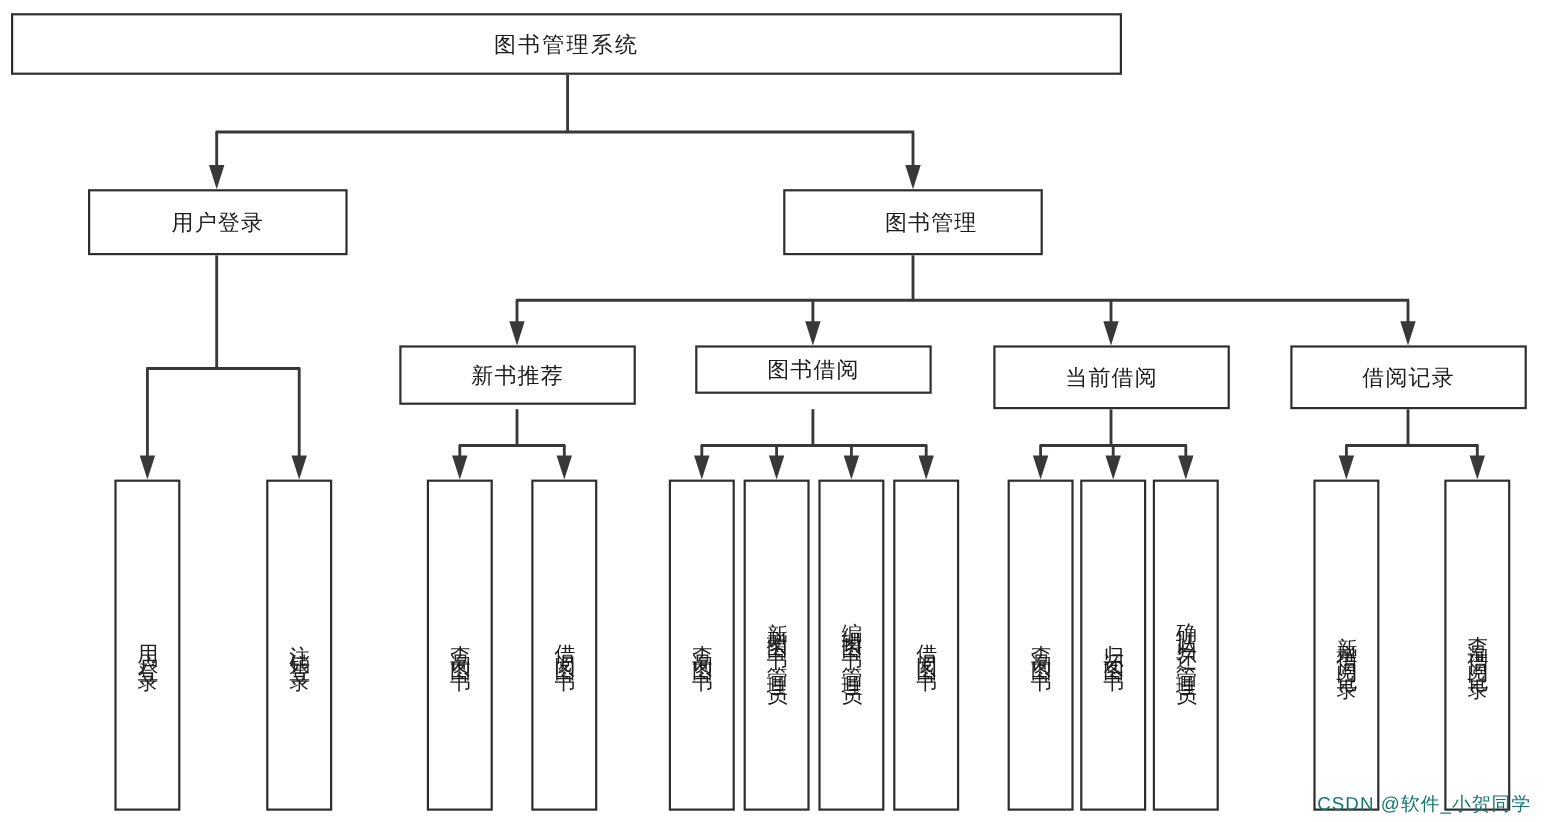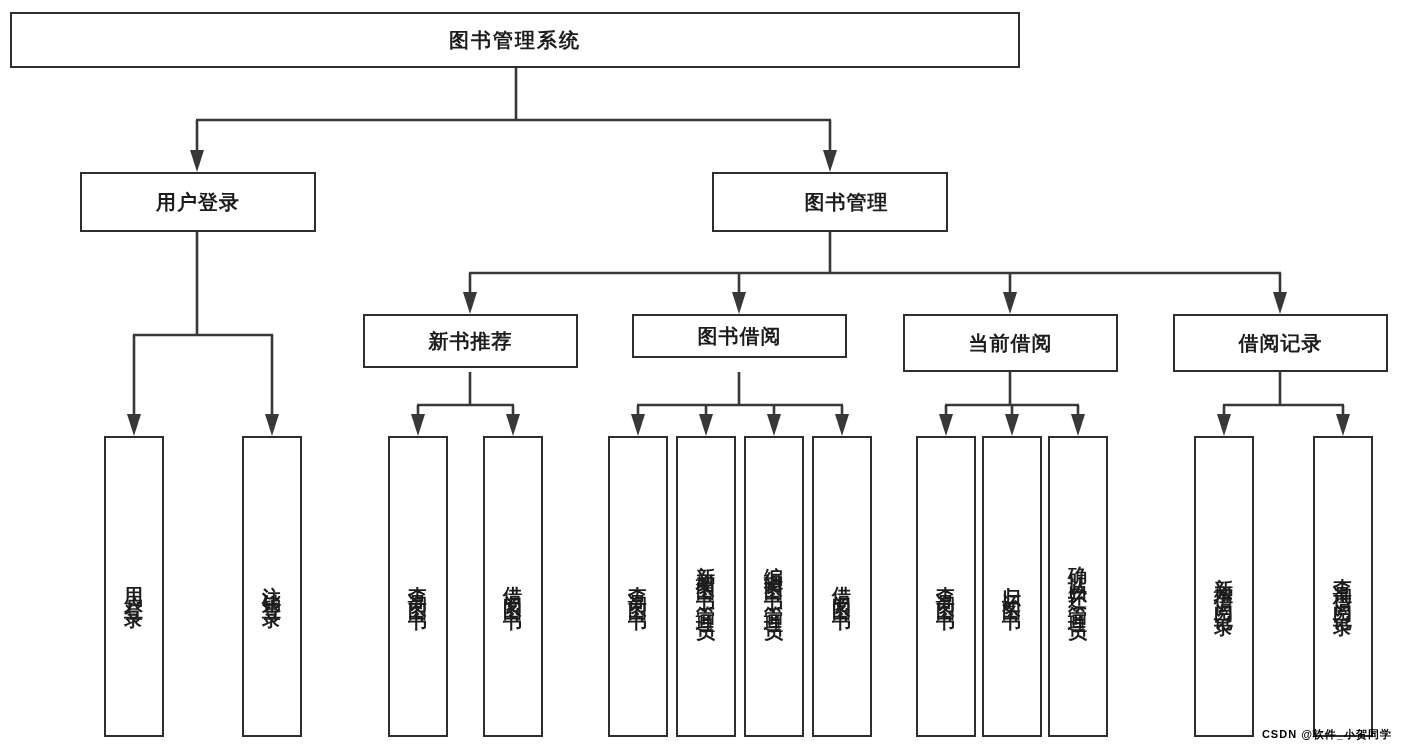--- a/index.html
+++ b/index.html
@@ -14,42 +14,40 @@
   .box{
     position:absolute;
     box-sizing:border-box;
     border:2px solid #2e2e2e;
     background:#ffffff;
     display:flex;
     align-items:center;
     justify-content:center;
     color:#1c1c1c;
     text-align:center;
-    font-weight:bold;
   }
   .hlabel{font-size:20px;letter-spacing:1px;}
   .root{font-size:20px;letter-spacing:2px;}
   .vbox{
     width:60px;height:301px;top:436px;
   }
   .vbox .vtext{
     writing-mode:vertical-rl;
     text-orientation:mixed;
     font-size:19px;
     letter-spacing:8px;
     line-height:1;
     white-space:nowrap;
   }
   .watermark{
     position:absolute;
     right:13px;bottom:5px;
-    font-size:11px;
-    color:#000000;
+    font-size:17px;
+    color:#0f766e;
     letter-spacing:1px;
-    font-weight:bold;
   }
 </style>
 </head>
 <body>
 
 <div id="stage">
 
   <svg id="connectors" viewBox="0 0 1405 747" xmlns="http://www.w3.org/2000/svg">
     <g stroke="#383838" stroke-width="2.6" fill="none">
 

